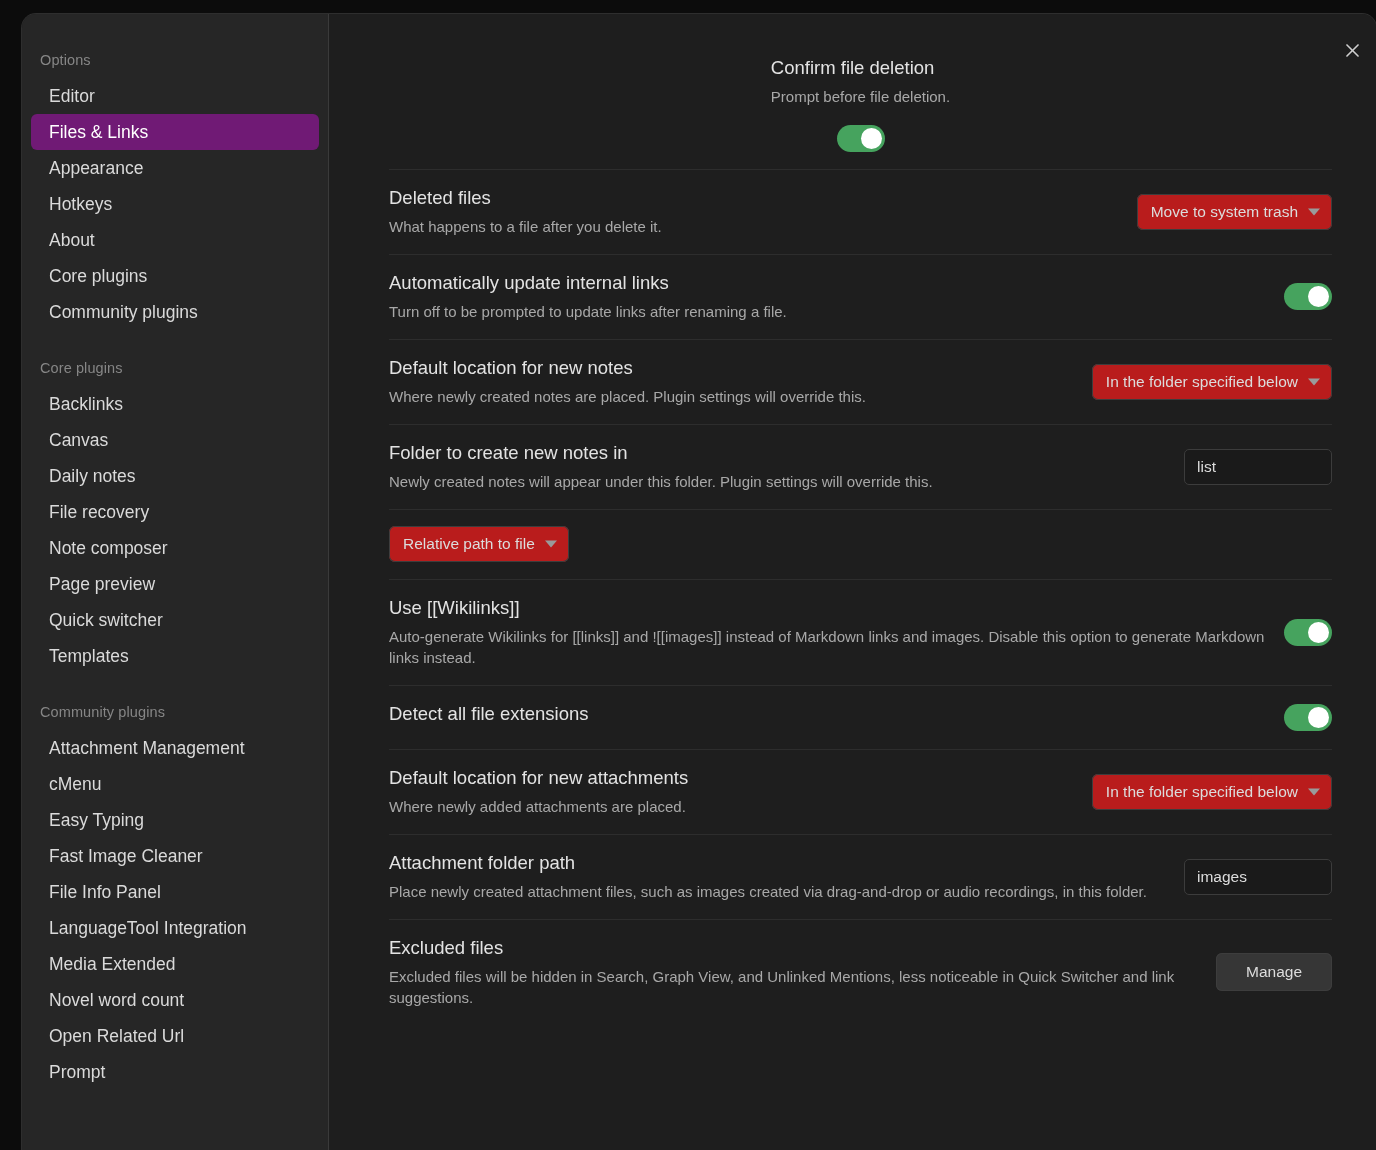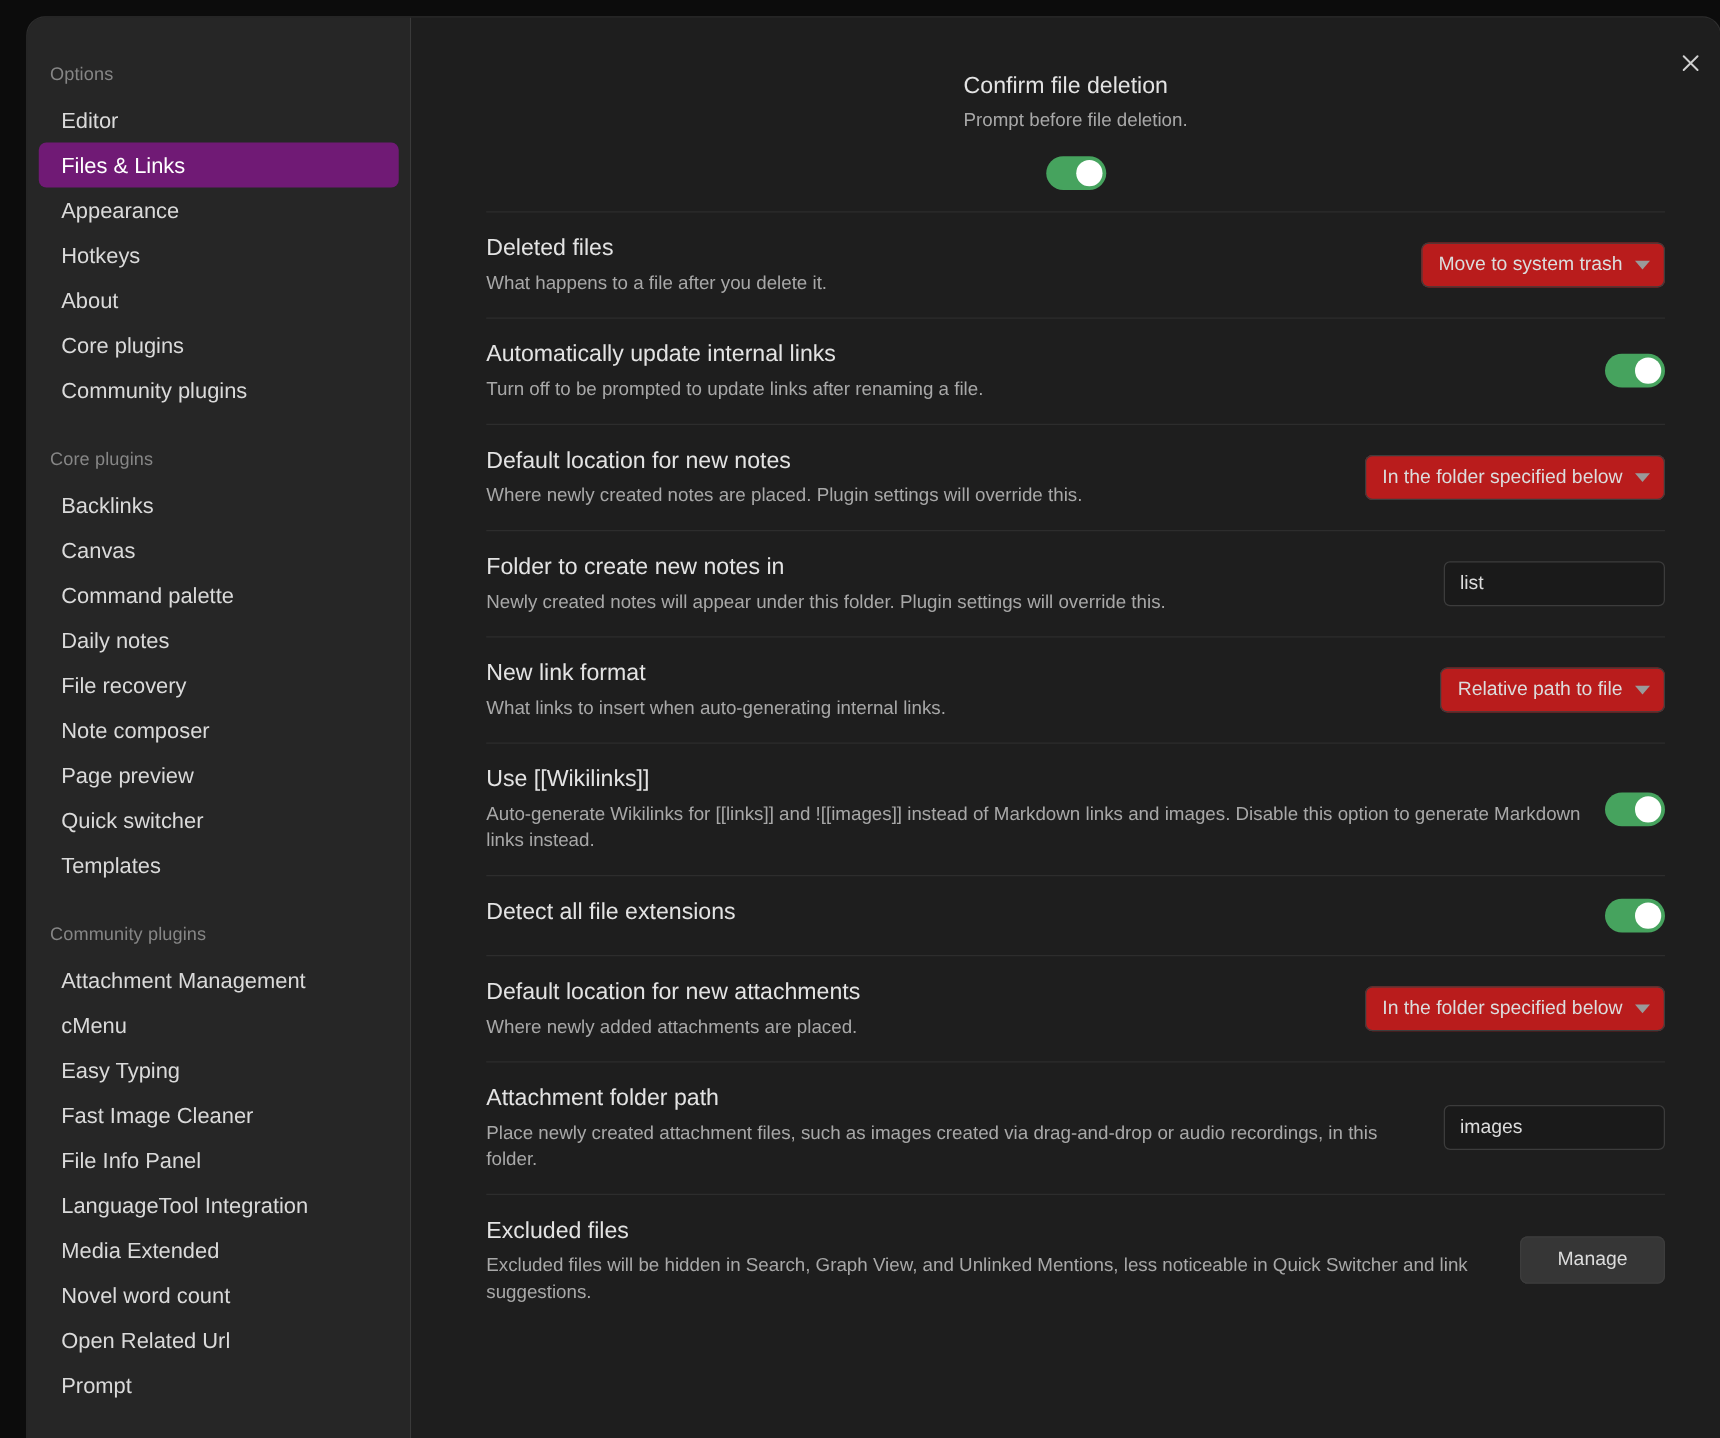--- a/index.html
+++ b/index.html
@@ -179,21 +179,21 @@
 
   
   .text-input {
     background: #1a1a1a;
     border: 1px solid #3c3c3c;
     color: #dcdcdc;
     font-size: 15.5px;
     font-family: "Liberation Sans", sans-serif;
     border-radius: 5px;
     padding: 8px 12px;
-    width: 177px;
+    width: 148px;
     box-sizing: border-box;
     outline: none;
   }
   .text-input::placeholder { color: #6d6d6d; }
 
   
   .btn {
     background: #363636;
     color: #dcdcdc;
     font-size: 15.5px;
@@ -225,21 +225,20 @@
         <div class="nav-item"><span>Community plugins</span></div>
       </div>
 
     <div class="nav-gap"></div>
 
     <div class="nav-group-heading">Core plugins</div>
 
     <div id="core-nav">
         <div class="nav-item"><span>Backlinks</span></div>
         <div class="nav-item"><span>Canvas</span></div>
-        <div class="nav-item"><span>Command palette</span></div>
         <div class="nav-item"><span>Daily notes</span></div>
         <div class="nav-item"><span>File recovery</span></div>
         <div class="nav-item"><span>Note composer</span></div>
         <div class="nav-item"><span>Page preview</span></div>
         <div class="nav-item"><span>Quick switcher</span></div>
         <div class="nav-item"><span>Templates</span></div>
       </div>
 
     <div class="nav-gap"></div>
 
@@ -313,24 +312,20 @@
         <div class="setting-item">
           <div class="setting-info">
             <div class="setting-name">Folder to create new notes in</div>
             <div class="setting-desc">Newly created notes will appear under this folder. Plugin settings will override this.</div>
           </div>
           <div class="setting-control">
             <input type="text" class="text-input" placeholder="Example: folder 1/folder 2" value="list" style="">
           </div>
         </div>
         <div class="setting-item">
-          <div class="setting-info">
-            <div class="setting-name">New link format</div>
-            <div class="setting-desc">What links to insert when auto-generating internal links.</div>
-          </div>
           <div class="setting-control">
             <div class="dropdown"><span>Relative path to file</span><span class="caret"></span></div>
           </div>
         </div>
         <div class="setting-item">
           <div class="setting-info">
             <div class="setting-name">Use [[Wikilinks]]</div>
             <div class="setting-desc">Auto-generate Wikilinks for [[links]] and ![[images]] instead of Markdown links and images. Disable this option to generate Markdown links instead.</div>
           </div>
           <div class="setting-control">

